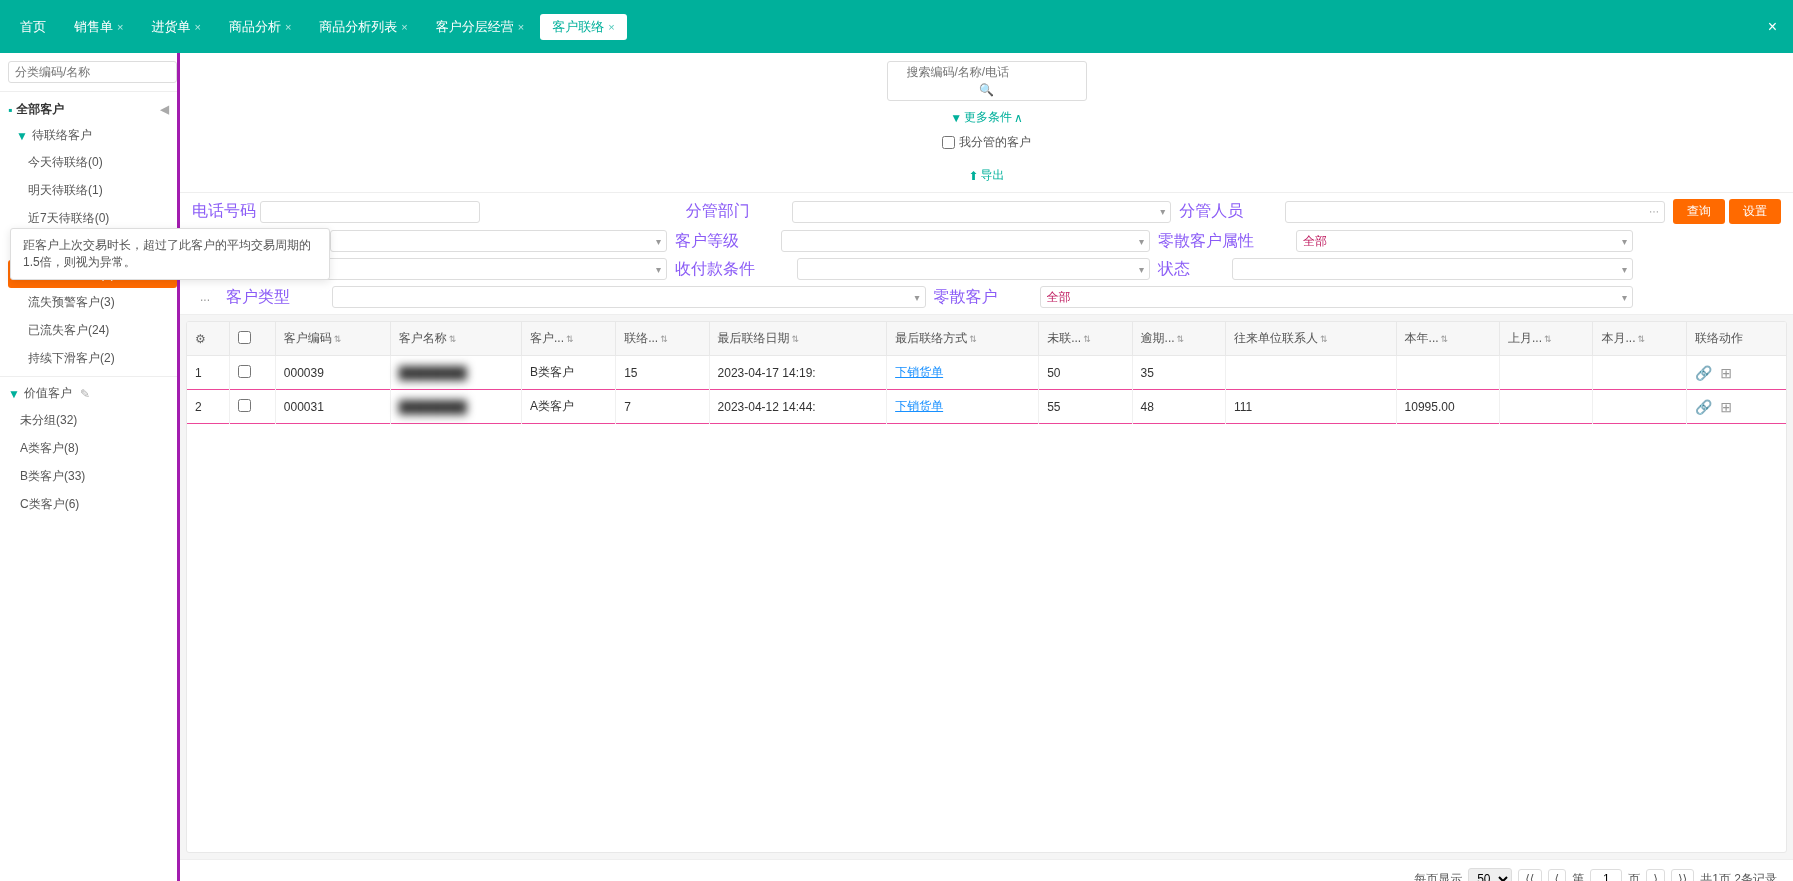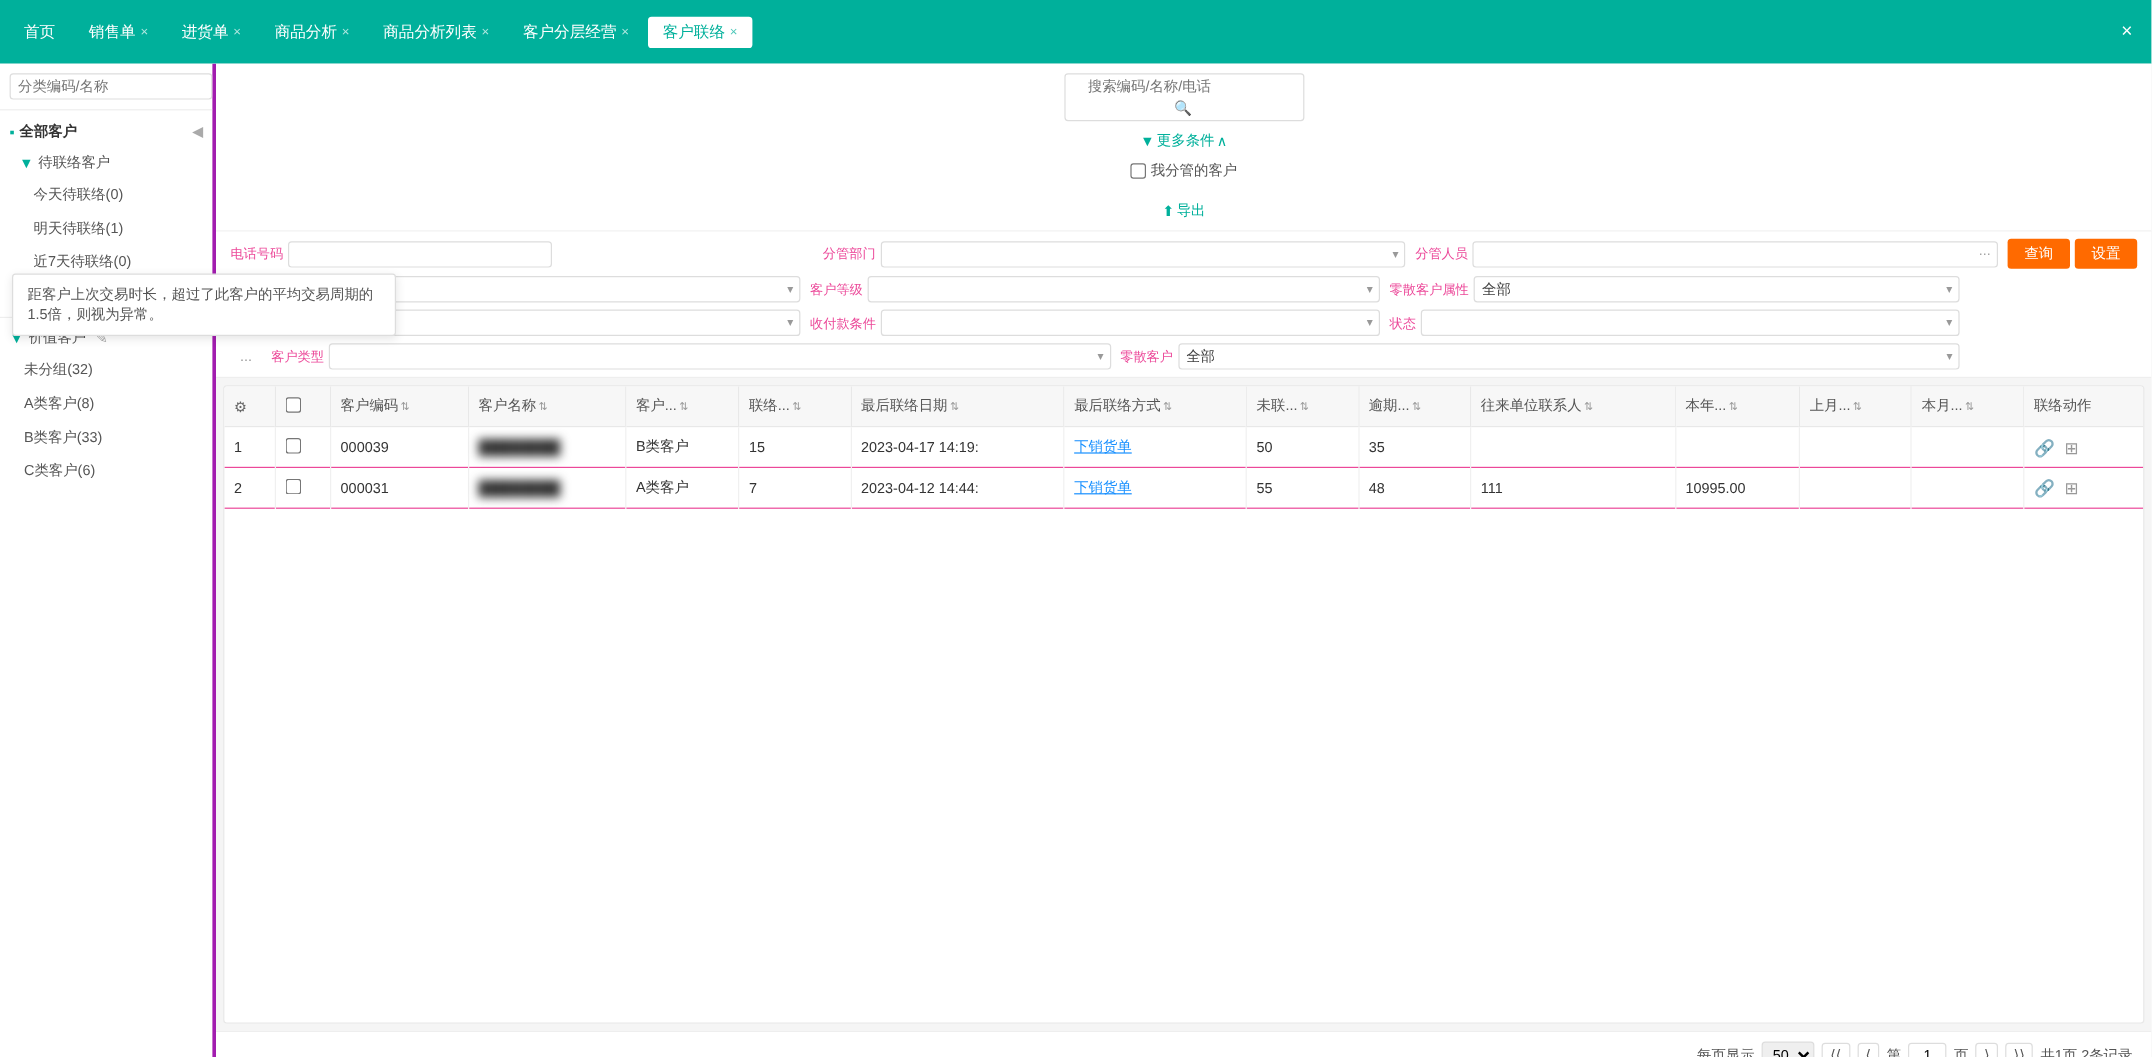--- a/index.html
+++ b/index.html
@@ -196,40 +196,41 @@
     .filter-row:last-child { margin-bottom: 0; }
     .filter-cell {
       display: flex;
       align-items: center;
       gap: 4px;
       flex: 1;
       min-width: 0;
     }
     .filter-cell label {
       white-space: nowrap;
-      color: #ec4899;
-      font-size: 11px;
+      color: #8b5cf6;
+      font-size: 16px;
       min-width: fit-content;
     }
     .filter-select-wrap {
       flex: 1;
       position: relative;
       display: flex;
       align-items: center;
     }
     .filter-select-wrap select {
       width: 100%;
       border: 1px solid #ddd;
       border-radius: 3px;
       padding: 3px 24px 3px 6px;
       font-size: 12px;
       outline: none;
-      color: #404040;
+      color: #be185d;
       background: #fff;
       appearance: none;
+      margin-left: 38px;
     }
     .filter-select-wrap .chevron {
       position: absolute;
       right: 6px;
       color: #999;
       pointer-events: none;
       font-size: 10px;
     }
     .filter-action-btns {
       display: flex;
@@ -447,20 +448,35 @@
           <span>今天待联络(0)</span>
         </div>
         <div class="sidebar-item">
           <span>明天待联络(1)</span>
         </div>
         <div class="sidebar-item">
           <span>近7天待联络(0)</span>
         </div>
         <div class="sidebar-item">
           <span>逾期未联络(30)</span>
+        </div>
+      </div>
+      <div style="padding-left:8px;">
+        <div class="sidebar-item active">
+          <span>回购异常客户(2)</span>
+          <span style="color:inherit;margin-left:2px;">ⓘ</span>
+        </div>
+        <div class="sidebar-item">
+          <span>流失预警客户(3)</span>
+        </div>
+        <div class="sidebar-item">
+          <span>已流失客户(24)</span>
+        </div>
+        <div class="sidebar-item">
+          <span>持续下滑客户(2)</span>
         </div>
       </div>
       <div class="sidebar-section">
         <div class="sidebar-group-sub">
           <span style="color:#00b09b;">▼</span>
           <span>价值客户</span>
           <span style="margin-left:4px;color:#aaa;">✎</span>
         </div>
         <div class="sidebar-item">
           <span>未分组(32)</span>

